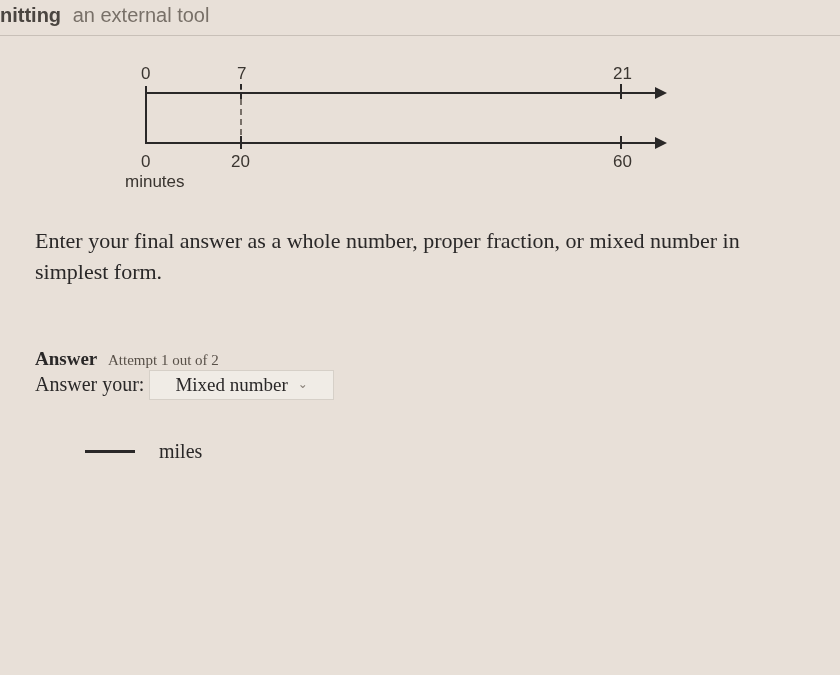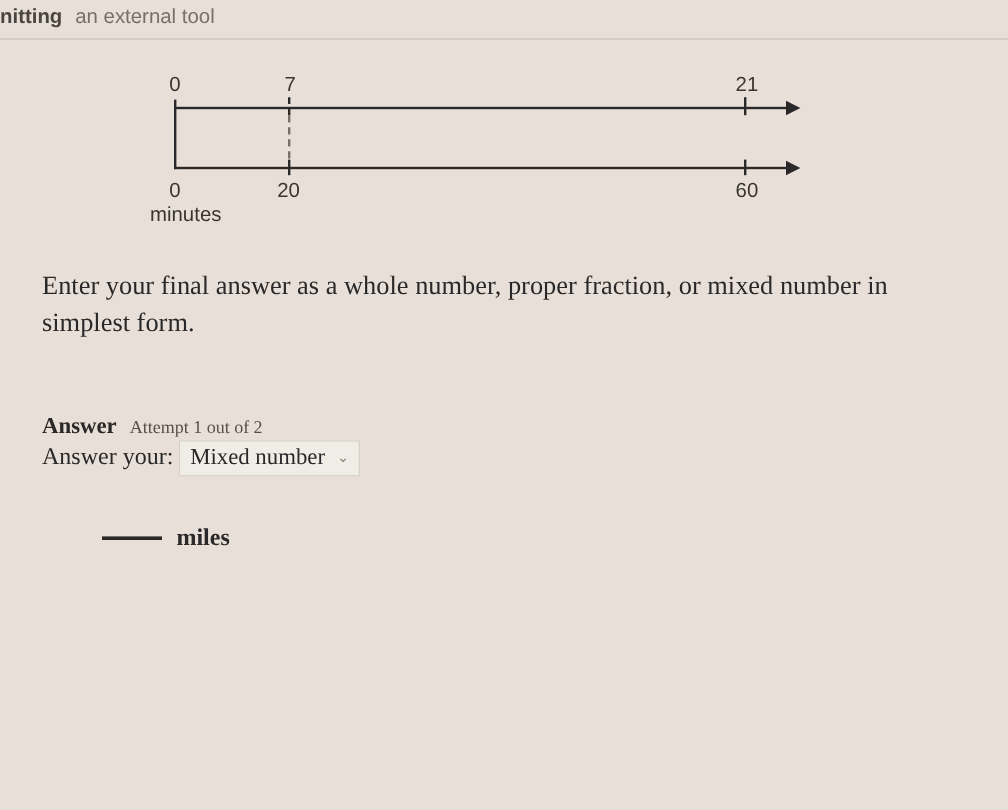--- a/index.html
+++ b/index.html
@@ -11,21 +11,21 @@
       color: #3a3530;
       overflow: hidden;
       position: relative;
     }
     .header {
       display: flex;
       gap: 14px;
       padding: 4px 0 8px 0;
       border-bottom: 1px solid #c8c0b8;
       font-family: -apple-system, Helvetica, Arial, sans-serif;
-      font-size: 17px;
+      font-size: 20px;
       color: #787068;
     }
     .header-item strong {
       color: #4a4540;
       font-weight: 600;
       margin-right: 6px;
     }
     .content {
       padding: 20px 35px 20px 35px;
     }
@@ -83,35 +83,34 @@
     .attempt { font-size: 15px; color: #585048; margin-left: 6px; }
     .answer-type {
       font-size: 20px;
       margin-bottom: 40px;
       color: #2a2828;
     }
     .select-box {
       display: inline-flex;
       align-items: center;
       gap: 10px;
-      padding: 3px 8px;
+      padding: 3px 25px;
       background: #f0ece6;
       border: 1px solid #d6d0c8;
       font-size: 19px;
       cursor: pointer;
     }
     .chev { font-size: 12px; color: #888078; }
     .input-row {
       display: flex;
       align-items: center;
-      gap: 12px;
+      gap: 24px;
       margin-left: 50px;
       font-size: 20px;
       color: #2a2828;
-      font-weight: bold;
     }
     .blank {
       width: 50px;
       border-bottom: 3px solid #2a2828;
       height: 2px;
       display: inline-block;
       cursor: text;
     }
   </style>
 </head>

